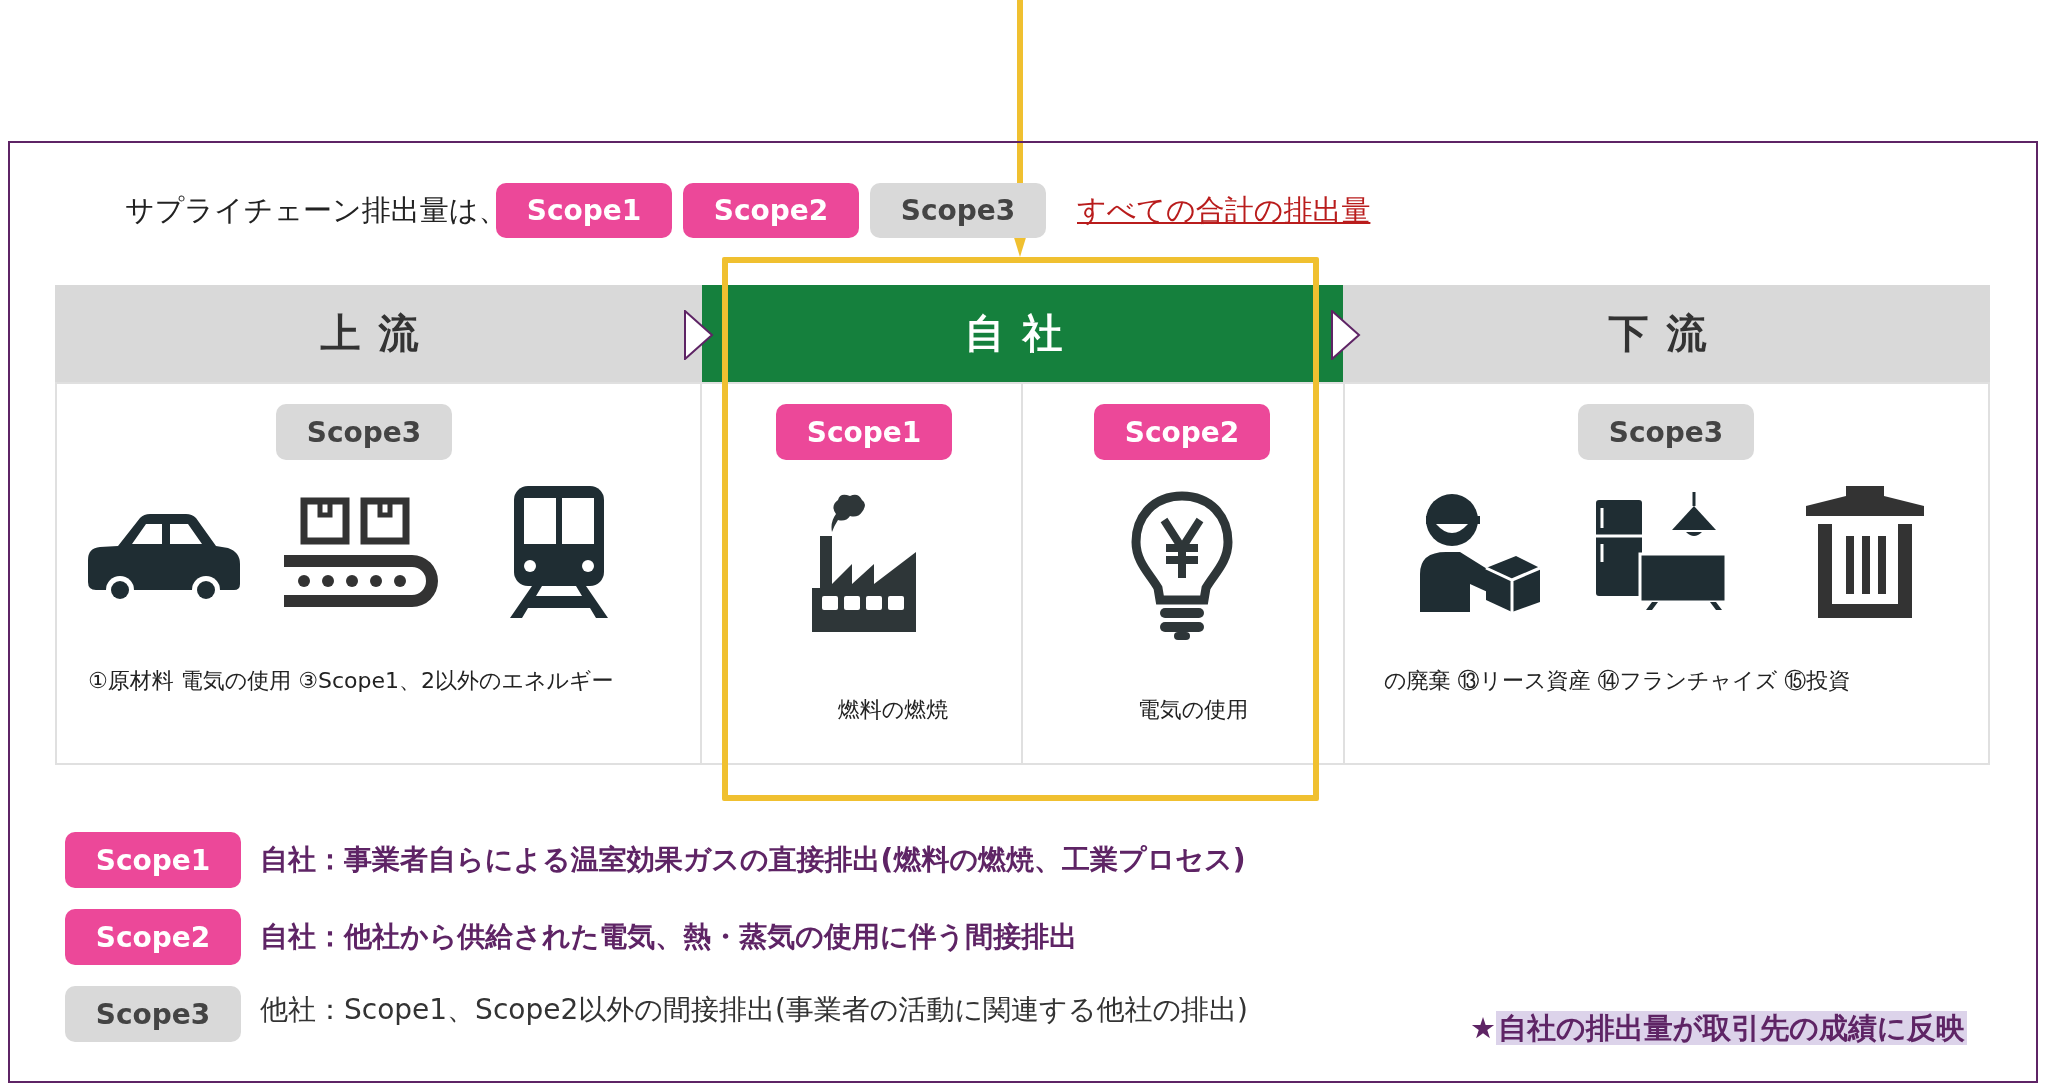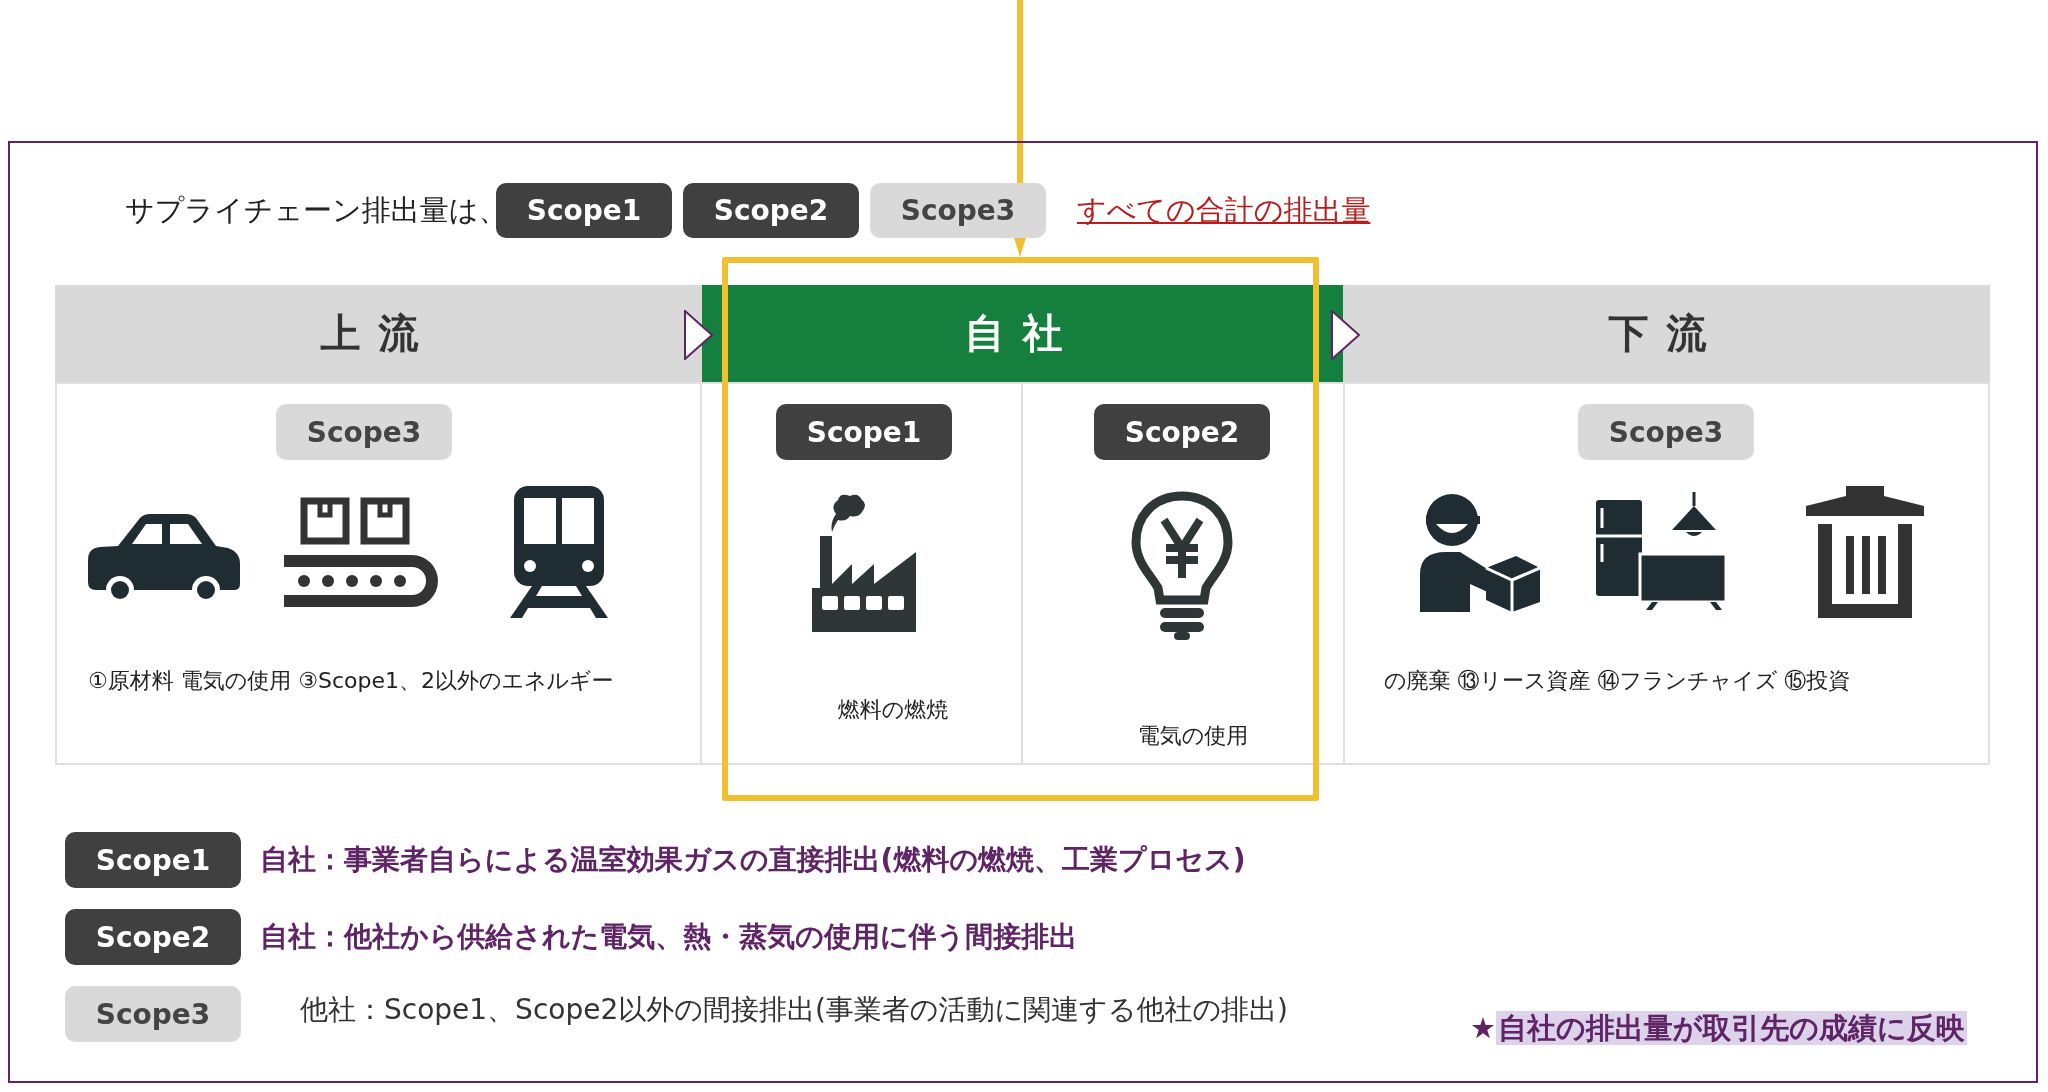--- a/index.html
+++ b/index.html
@@ -3,21 +3,21 @@
 <meta charset="utf-8">
 <style>
   html, body { margin:0; padding:0; background:#ffffff; }
   body { width:2048px; height:1092px; position:relative; overflow:hidden;
          font-family:"DejaVu Sans", "Liberation Sans", sans-serif; color:#333333; }
   .abs { position:absolute; }
   .frame { left:8px; top:141px; width:2030px; height:942px; border:2px solid #5e2465; box-sizing:border-box; }
   .intro { left:80px; top:188px; font-size:29px; color:#222; line-height:44px;margin-left:45px; }
   .pill { position:absolute; border-radius:10px; display:flex; align-items:center; justify-content:center;
           font-family:"DejaVu Sans", sans-serif; font-weight:bold; font-size:28px; box-sizing:border-box; }
-  .pill.purple { background:#404040; color:#ffffff;justify-content:center; }
+  .pill.purple { background:#ec4899; color:#ffffff;justify-content:center; }
   .pill.gray { background:#d9d9d9; color:#444444; }
   .tail { left:1077px; top:188px; font-size:29px; color:#b91c1c; line-height:44px;text-decoration:underline; }
   .header { top:285px; height:97px; }
   .hgray { background:#d9d9d9; }
   .hpurple { background:#15803d; }
   .htext { width:100%; height:100%; display:flex; align-items:center; justify-content:center;
            font-size:40px; font-weight:bold; letter-spacing:18px; }
   .body-cell { top:382px; height:383px; border:2px solid #e0e0e0; box-sizing:border-box; background:#fff; }
   .desc { font-size:22px; line-height:30px; color:#222; }
   .legend-text { font-size:28px; font-weight:bold; line-height:55px; }
@@ -139,21 +139,21 @@
   </div>
 <div class="icon" style="left:1130px;top:490px;">
   <svg width="104" height="152" viewBox="0 0 104 152">
     <path d="M52 6 C24 6 6 26 6 52 C6 72 20 84 28 98 L30 110 L74 110 L76 98 C84 84 98 72 98 52 C98 26 80 6 52 6 Z" fill="none" stroke="#2e3638" stroke-width="9"></path>
     <path d="M34 30 L52 58 L70 30 M52 58 L52 88 M36 58 L68 58 M36 70 L68 70" fill="none" stroke="#2e3638" stroke-width="8"></path>
     <rect x="30" y="118" width="44" height="10" rx="5" fill="#2e3638"></rect>
     <rect x="30" y="132" width="44" height="10" rx="5" fill="#2e3638"></rect>
     <rect x="44" y="142" width="16" height="8" rx="4" fill="#2e3638"></rect>
   </svg>
 </div>
-<div class="abs desc" style="left:1021px;top:695px;width:344px;text-align:center;margin-top:26px;">電気の使用</div>
+<div class="abs desc" style="left:1021px;top:695px;width:344px;text-align:center;">電気の使用</div>
 
 <div class="pill gray" style="left:1578px;top:404px;width:176px;height:56px;">
     <span>Scope3</span>
   </div>
 <div class="icon" style="left:1420px;top:490px;">
   <svg width="120" height="122" viewBox="0 0 120 122">
     <circle cx="32" cy="30" r="26" fill="#1f2d33"></circle>
     <path d="M6 26 L60 26 L60 34 L6 34 Z" fill="#1f2d33"></path>
     <path d="M16 34 Q32 52 48 34 Z" fill="#fff"></path>
     <path d="M0 122 L0 84 Q0 62 26 62 L40 62 L72 82 L72 104 L50 94 L50 122 Z" fill="#1f2d33"></path>
@@ -196,17 +196,17 @@
 <div class="abs legend-text" style="left:260px;top:832px;color:#5e2465;">自社：事業者自らによる温室効果ガスの直接排出(燃料の燃焼、工業プロセス)</div>
 
 <div class="pill purple" style="left:65px;top:909px;width:176px;height:56px;">
     <span>Scope2</span>
   </div>
 <div class="abs legend-text" style="left:260px;top:909px;color:#5e2465;">自社：他社から供給された電気、熱・蒸気の使用に伴う間接排出</div>
 
 <div class="pill gray" style="left:65px;top:986px;width:176px;height:56px;">
     <span>Scope3</span>
   </div>
-<div class="abs legend-text" style="left:260px;top:982px;color:#333;font-weight:normal;margin-left:40px;">他社：Scope1、Scope2以外の間接排出(事業者の活動に関連する他社の排出)</div>
+<div class="abs legend-text" style="left:260px;top:982px;color:#333;font-weight:normal;">他社：Scope1、Scope2以外の間接排出(事業者の活動に関連する他社の排出)</div>
 
 <div class="abs note">
   <span>★</span><span class="hl">自社の排出量が取引先の成績に反映</span>
 </div>
 
 </body></html>

